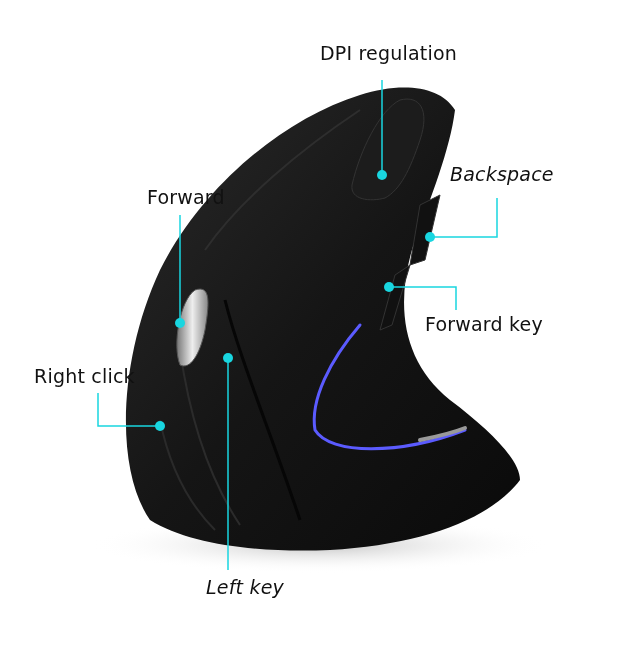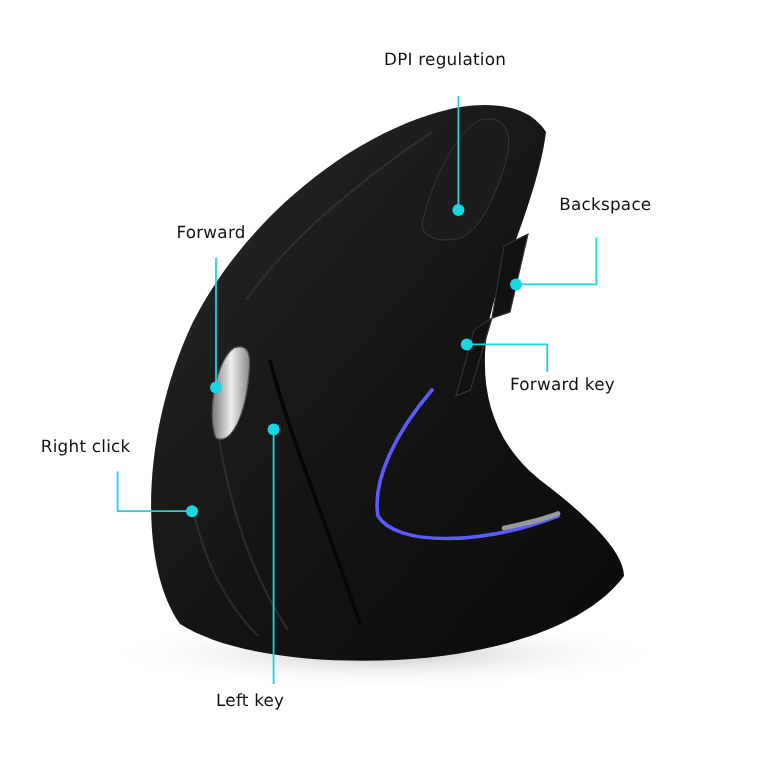--- a/index.html
+++ b/index.html
@@ -1,18 +1,18 @@
 <!DOCTYPE html>
 <html><head>
 <meta charset="utf-8">
 <style>
   html,body{margin:0;padding:0;background:#ffffff;}
   body{width:644px;height:645px;position:relative;overflow:hidden;font-family:"DejaVu Sans","Liberation Sans",sans-serif;}
   .stage{position:absolute;left:0;top:0;width:644px;height:645px;background:#fff;}
-  .label{position:absolute;font-size:14px;color:#111;white-space:nowrap;letter-spacing:0.2px;}
+  .label{position:absolute;font-size:19px;color:#111;white-space:nowrap;letter-spacing:0.2px;}
   svg{position:absolute;left:0;top:0;}
 </style>
 </head>
 <body>
 
 <div class="stage">
 
   <svg width="644" height="645" viewBox="0 0 644 645">
     <defs>
       <radialGradient id="shadow" cx="50%" cy="50%" r="50%">
@@ -71,19 +71,19 @@
       <circle cx="382" cy="175" r="5"></circle>
       <circle cx="430" cy="237" r="5"></circle>
       <circle cx="180" cy="323" r="5"></circle>
       <circle cx="389" cy="287" r="5"></circle>
       <circle cx="160" cy="426" r="5"></circle>
       <circle cx="228" cy="358" r="5"></circle>
     </g>
   </svg>
 
   <div class="label" style="left:320px;top:42px;">DPI regulation</div>
-  <div class="label" style="left:466px;top:163px;">Backspace</div>
+  <div class="label" style="left:450px;top:163px;font-style:italic;">Backspace</div>
   <div class="label" style="left:147px;top:186px;">Forward</div>
   <div class="label" style="left:34px;top:365px;">Right click</div>
   <div class="label" style="left:425px;top:313px;">Forward key</div>
-  <div class="label" style="left:180px;top:576px;">Left key</div>
+  <div class="label" style="left:206px;top:576px;font-style:italic;">Left key</div>
 
 </div>
 
 </body></html>

